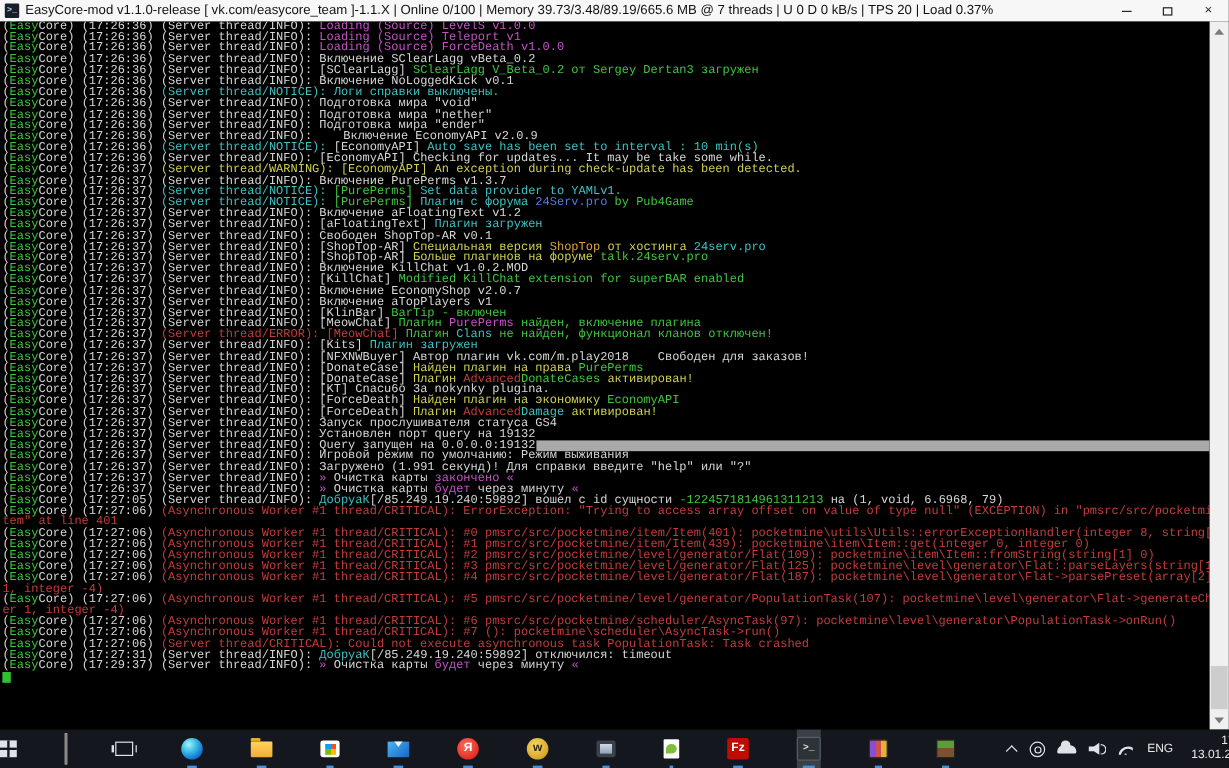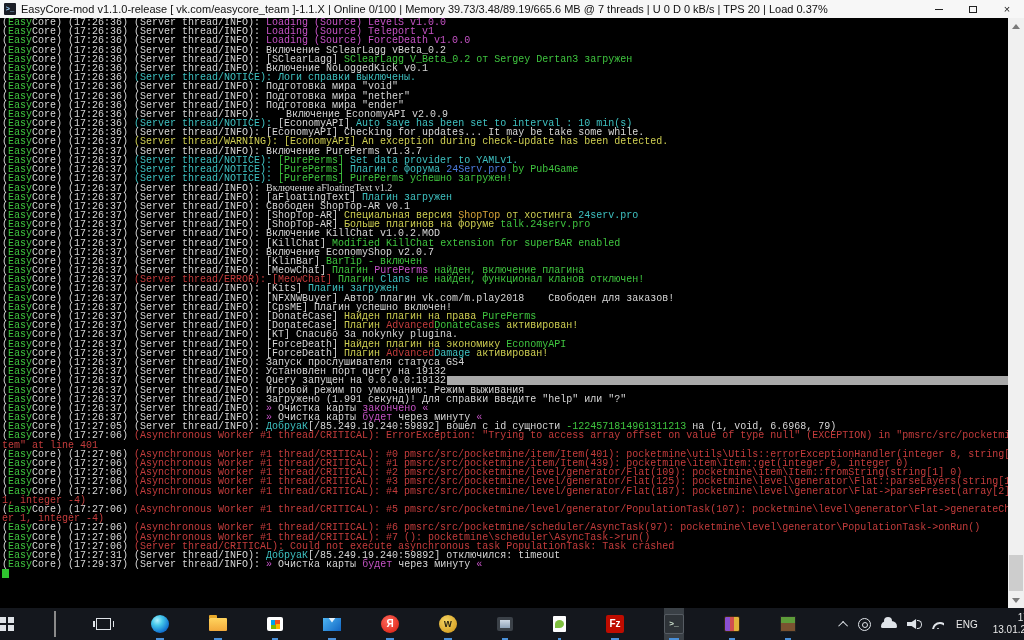--- a/index.html
+++ b/index.html
@@ -110,35 +110,34 @@
     <div class="line"><span style="color: rgb(214, 214, 214);">(</span><span style="color: rgb(63, 197, 63);">Easy</span><span style="color: rgb(214, 214, 214);">Core) </span><span style="color: rgb(214, 214, 214);">(17:26:36) </span><span style="color: rgb(214, 214, 214);">(Server thread/INFO): </span><span style="color: rgb(214, 214, 214);">Подготовка мира "void"</span></div>
     <div class="line"><span style="color: rgb(214, 214, 214);">(</span><span style="color: rgb(63, 197, 63);">Easy</span><span style="color: rgb(214, 214, 214);">Core) </span><span style="color: rgb(214, 214, 214);">(17:26:36) </span><span style="color: rgb(214, 214, 214);">(Server thread/INFO): </span><span style="color: rgb(214, 214, 214);">Подготовка мира "nether"</span></div>
     <div class="line"><span style="color: rgb(214, 214, 214);">(</span><span style="color: rgb(63, 197, 63);">Easy</span><span style="color: rgb(214, 214, 214);">Core) </span><span style="color: rgb(214, 214, 214);">(17:26:36) </span><span style="color: rgb(214, 214, 214);">(Server thread/INFO): </span><span style="color: rgb(214, 214, 214);">Подготовка мира "ender"</span></div>
     <div class="line"><span style="color: rgb(214, 214, 214);">(</span><span style="color: rgb(63, 197, 63);">Easy</span><span style="color: rgb(214, 214, 214);">Core) </span><span style="color: rgb(214, 214, 214);">(17:26:36) </span><span style="color: rgb(214, 214, 214);">(Server thread/INFO): </span><span style="color: rgb(214, 214, 214); padding-left: 20px;">Включение EconomyAPI v2.0.9</span></div>
     <div class="line"><span style="color: rgb(214, 214, 214);">(</span><span style="color: rgb(63, 197, 63);">Easy</span><span style="color: rgb(214, 214, 214);">Core) </span><span style="color: rgb(214, 214, 214);">(17:26:36) </span><span style="color: rgb(62, 193, 193);">(Server thread/NOTICE): </span><span style="color: rgb(214, 214, 214);">[EconomyAPI] </span><span style="color: rgb(62, 193, 193);">Auto save has been set to interval : 10 min(s)</span></div>
     <div class="line"><span style="color: rgb(214, 214, 214);">(</span><span style="color: rgb(63, 197, 63);">Easy</span><span style="color: rgb(214, 214, 214);">Core) </span><span style="color: rgb(214, 214, 214);">(17:26:36) </span><span style="color: rgb(214, 214, 214);">(Server thread/INFO): </span><span style="color: rgb(214, 214, 214);">[EconomyAPI] Checking for updates... It may be take some while.</span></div>
     <div class="line"><span style="color: rgb(214, 214, 214);">(</span><span style="color: rgb(63, 197, 63);">Easy</span><span style="color: rgb(214, 214, 214);">Core) </span><span style="color: rgb(214, 214, 214);">(17:26:37) </span><span style="color: rgb(207, 207, 82);">(Server thread/WARNING): </span><span style="color: rgb(207, 207, 82);">[EconomyAPI] An exception during check-update has been detected.</span></div>
     <div class="line"><span style="color: rgb(214, 214, 214);">(</span><span style="color: rgb(63, 197, 63);">Easy</span><span style="color: rgb(214, 214, 214);">Core) </span><span style="color: rgb(214, 214, 214);">(17:26:37) </span><span style="color: rgb(214, 214, 214);">(Server thread/INFO): </span><span style="color: rgb(214, 214, 214);">Включение PurePerms v1.3.7</span></div>
     <div class="line"><span style="color: rgb(214, 214, 214);">(</span><span style="color: rgb(63, 197, 63);">Easy</span><span style="color: rgb(214, 214, 214);">Core) </span><span style="color: rgb(214, 214, 214);">(17:26:37) </span><span style="color: rgb(62, 193, 193);">(Server thread/NOTICE): </span><span style="color: rgb(63, 197, 63);">[PurePerms] </span><span style="color: rgb(62, 193, 193);">Set data provider to YAMLv1.</span></div>
     <div class="line"><span style="color: rgb(214, 214, 214);">(</span><span style="color: rgb(63, 197, 63);">Easy</span><span style="color: rgb(214, 214, 214);">Core) </span><span style="color: rgb(214, 214, 214);">(17:26:37) </span><span style="color: rgb(62, 193, 193);">(Server thread/NOTICE): </span><span style="color: rgb(63, 197, 63);">[PurePerms] </span><span style="color: rgb(62, 193, 193);">Плагин с форума </span><span style="color: rgb(77, 125, 224);">24Serv.pro</span><span style="color: rgb(63, 197, 63);"> by Pub4Game</span></div>
-    <div class="line"><span style="color: rgb(214, 214, 214);">(</span><span style="color: rgb(63, 197, 63);">Easy</span><span style="color: rgb(214, 214, 214);">Core) </span><span style="color: rgb(214, 214, 214);">(17:26:37) </span><span style="color: rgb(62, 193, 193);">(Server thread/NOTICE): </span><span style="color: rgb(63, 197, 63);">[PurePerms] PurePerms успешно загружен!</span></div>
-    <div class="line"><span style="color: rgb(214, 214, 214);">(</span><span style="color: rgb(63, 197, 63);">Easy</span><span style="color: rgb(214, 214, 214);">Core) </span><span style="color: rgb(214, 214, 214);">(17:26:37) </span><span style="color: rgb(214, 214, 214);">(Server thread/INFO): </span><span style="color: rgb(214, 214, 214); font-family: Liberation Serif, serif;">Включение aFloatingText v1.2</span></div>
+    <div class="line"><span style="color: rgb(214, 214, 214);">(</span><span style="color: rgb(63, 197, 63);">Easy</span><span style="color: rgb(214, 214, 214);">Core) </span><span style="color: rgb(214, 214, 214);">(17:26:37) </span><span style="color: rgb(214, 214, 214);">(Server thread/INFO): </span><span style="color: rgb(214, 214, 214);">Включение aFloatingText v1.2</span></div>
     <div class="line"><span style="color: rgb(214, 214, 214);">(</span><span style="color: rgb(63, 197, 63);">Easy</span><span style="color: rgb(214, 214, 214);">Core) </span><span style="color: rgb(214, 214, 214);">(17:26:37) </span><span style="color: rgb(214, 214, 214);">(Server thread/INFO): </span><span style="color: rgb(214, 214, 214);">[aFloatingText] </span><span style="color: rgb(62, 193, 193);">Плагин загружен</span></div>
     <div class="line"><span style="color: rgb(214, 214, 214);">(</span><span style="color: rgb(63, 197, 63);">Easy</span><span style="color: rgb(214, 214, 214);">Core) </span><span style="color: rgb(214, 214, 214);">(17:26:37) </span><span style="color: rgb(214, 214, 214);">(Server thread/INFO): </span><span style="color: rgb(214, 214, 214);">Свободен ShopTop-AR v0.1</span></div>
     <div class="line"><span style="color: rgb(214, 214, 214);">(</span><span style="color: rgb(63, 197, 63);">Easy</span><span style="color: rgb(214, 214, 214);">Core) </span><span style="color: rgb(214, 214, 214);">(17:26:37) </span><span style="color: rgb(214, 214, 214);">(Server thread/INFO): </span><span style="color: rgb(214, 214, 214);">[ShopTop-AR] </span><span style="color: rgb(207, 207, 82);">Специальная версия </span><span style="color: rgb(217, 166, 58);">ShopTop</span><span style="color: rgb(207, 207, 82);"> от хостинга </span><span style="color: rgb(62, 193, 193);">24serv.pro</span></div>
     <div class="line"><span style="color: rgb(214, 214, 214);">(</span><span style="color: rgb(63, 197, 63);">Easy</span><span style="color: rgb(214, 214, 214);">Core) </span><span style="color: rgb(214, 214, 214);">(17:26:37) </span><span style="color: rgb(214, 214, 214);">(Server thread/INFO): </span><span style="color: rgb(214, 214, 214);">[ShopTop-AR] </span><span style="color: rgb(207, 207, 82);">Больше плагинов на форуме </span><span style="color: rgb(63, 197, 63);">talk.24serv.pro</span></div>
     <div class="line"><span style="color: rgb(214, 214, 214);">(</span><span style="color: rgb(63, 197, 63);">Easy</span><span style="color: rgb(214, 214, 214);">Core) </span><span style="color: rgb(214, 214, 214);">(17:26:37) </span><span style="color: rgb(214, 214, 214);">(Server thread/INFO): </span><span style="color: rgb(214, 214, 214);">Включение KillChat v1.0.2.MOD</span></div>
     <div class="line"><span style="color: rgb(214, 214, 214);">(</span><span style="color: rgb(63, 197, 63);">Easy</span><span style="color: rgb(214, 214, 214);">Core) </span><span style="color: rgb(214, 214, 214);">(17:26:37) </span><span style="color: rgb(214, 214, 214);">(Server thread/INFO): </span><span style="color: rgb(214, 214, 214);">[KillChat] </span><span style="color: rgb(63, 197, 63);">Modified KillChat extension for superBAR enabled</span></div>
     <div class="line"><span style="color: rgb(214, 214, 214);">(</span><span style="color: rgb(63, 197, 63);">Easy</span><span style="color: rgb(214, 214, 214);">Core) </span><span style="color: rgb(214, 214, 214);">(17:26:37) </span><span style="color: rgb(214, 214, 214);">(Server thread/INFO): </span><span style="color: rgb(214, 214, 214);">Включение EconomyShop v2.0.7</span></div>
+    <div class="line"><span style="color: rgb(214, 214, 214);">(</span><span style="color: rgb(63, 197, 63);">Easy</span><span style="color: rgb(214, 214, 214);">Core) </span><span style="color: rgb(214, 214, 214);">(17:26:37) </span><span style="color: rgb(214, 214, 214);">(Server thread/INFO): </span><span style="color: rgb(214, 214, 214);">Включение aTopPlayers v1</span></div>
     <div class="line"><span style="color: rgb(214, 214, 214);">(</span><span style="color: rgb(63, 197, 63);">Easy</span><span style="color: rgb(214, 214, 214);">Core) </span><span style="color: rgb(214, 214, 214);">(17:26:37) </span><span style="color: rgb(214, 214, 214);">(Server thread/INFO): </span><span style="color: rgb(214, 214, 214);">[KlinBar] </span><span style="color: rgb(63, 197, 63);">BarTip - включен</span></div>
     <div class="line"><span style="color: rgb(214, 214, 214);">(</span><span style="color: rgb(63, 197, 63);">Easy</span><span style="color: rgb(214, 214, 214);">Core) </span><span style="color: rgb(214, 214, 214);">(17:26:37) </span><span style="color: rgb(214, 214, 214);">(Server thread/INFO): </span><span style="color: rgb(214, 214, 214);">[MeowChat] </span><span style="color: rgb(63, 197, 63);">Плагин </span><span style="color: rgb(198, 83, 198);">PurePerms</span><span style="color: rgb(63, 197, 63);"> найден, включение плагина</span></div>
     <div class="line"><span style="color: rgb(214, 214, 214);">(</span><span style="color: rgb(63, 197, 63);">Easy</span><span style="color: rgb(214, 214, 214);">Core) </span><span style="color: rgb(214, 214, 214);">(17:26:37) </span><span style="color: rgb(196, 60, 60);">(Server thread/ERROR): </span><span style="color: rgb(196, 60, 60);">[MeowChat] </span><span style="color: rgb(63, 197, 63);">Плагин </span><span style="color: rgb(62, 193, 193);">Clans</span><span style="color: rgb(63, 197, 63);"> не найден, функционал кланов отключен!</span></div>
     <div class="line"><span style="color: rgb(214, 214, 214);">(</span><span style="color: rgb(63, 197, 63);">Easy</span><span style="color: rgb(214, 214, 214);">Core) </span><span style="color: rgb(214, 214, 214);">(17:26:37) </span><span style="color: rgb(214, 214, 214);">(Server thread/INFO): </span><span style="color: rgb(214, 214, 214);">[Kits] </span><span style="color: rgb(62, 193, 193);">Плагин загружен</span></div>
     <div class="line"><span style="color: rgb(214, 214, 214);">(</span><span style="color: rgb(63, 197, 63);">Easy</span><span style="color: rgb(214, 214, 214);">Core) </span><span style="color: rgb(214, 214, 214);">(17:26:37) </span><span style="color: rgb(214, 214, 214);">(Server thread/INFO): </span><span style="color: rgb(214, 214, 214);">[NFXNWBuyer] Автор плагин vk.com/m.play2018    Свободен для заказов!</span></div>
-    <div class="line"><span style="color: rgb(214, 214, 214);">(</span><span style="color: rgb(63, 197, 63);">Easy</span><span style="color: rgb(214, 214, 214);">Core) </span><span style="color: rgb(214, 214, 214);">(17:26:37) </span><span style="color: rgb(214, 214, 214);">(Server thread/INFO): </span><span style="color: rgb(214, 214, 214);">[CpsME] Плагин успешно включен!</span></div>
     <div class="line"><span style="color: rgb(214, 214, 214);">(</span><span style="color: rgb(63, 197, 63);">Easy</span><span style="color: rgb(214, 214, 214);">Core) </span><span style="color: rgb(214, 214, 214);">(17:26:37) </span><span style="color: rgb(214, 214, 214);">(Server thread/INFO): </span><span style="color: rgb(214, 214, 214);">[DonateCase] </span><span style="color: rgb(207, 207, 82);">Найден плагин на права </span><span style="color: rgb(63, 197, 63);">PurePerms</span></div>
     <div class="line"><span style="color: rgb(214, 214, 214);">(</span><span style="color: rgb(63, 197, 63);">Easy</span><span style="color: rgb(214, 214, 214);">Core) </span><span style="color: rgb(214, 214, 214);">(17:26:37) </span><span style="color: rgb(214, 214, 214);">(Server thread/INFO): </span><span style="color: rgb(214, 214, 214);">[DonateCase] </span><span style="color: rgb(207, 207, 82);">Плагин </span><span style="color: rgb(196, 60, 60);">Advanced</span><span style="color: rgb(63, 197, 63);">DonateCases</span><span style="color: rgb(207, 207, 82);"> активирован!</span></div>
     <div class="line"><span style="color: rgb(214, 214, 214);">(</span><span style="color: rgb(63, 197, 63);">Easy</span><span style="color: rgb(214, 214, 214);">Core) </span><span style="color: rgb(214, 214, 214);">(17:26:37) </span><span style="color: rgb(214, 214, 214);">(Server thread/INFO): </span><span style="color: rgb(214, 214, 214);">[KT] Cnacu6o 3a nokynky plugina.</span></div>
     <div class="line"><span style="color: rgb(214, 214, 214);">(</span><span style="color: rgb(63, 197, 63);">Easy</span><span style="color: rgb(214, 214, 214);">Core) </span><span style="color: rgb(214, 214, 214);">(17:26:37) </span><span style="color: rgb(214, 214, 214);">(Server thread/INFO): </span><span style="color: rgb(214, 214, 214);">[ForceDeath] </span><span style="color: rgb(207, 207, 82);">Найден плагин на экономику </span><span style="color: rgb(63, 197, 63);">EconomyAPI</span></div>
     <div class="line"><span style="color: rgb(214, 214, 214);">(</span><span style="color: rgb(63, 197, 63);">Easy</span><span style="color: rgb(214, 214, 214);">Core) </span><span style="color: rgb(214, 214, 214);">(17:26:37) </span><span style="color: rgb(214, 214, 214);">(Server thread/INFO): </span><span style="color: rgb(214, 214, 214);">[ForceDeath] </span><span style="color: rgb(207, 207, 82);">Плагин </span><span style="color: rgb(196, 60, 60);">Advanced</span><span style="color: rgb(62, 193, 193);">Damage</span><span style="color: rgb(207, 207, 82);"> активирован!</span></div>
     <div class="line"><span style="color: rgb(214, 214, 214);">(</span><span style="color: rgb(63, 197, 63);">Easy</span><span style="color: rgb(214, 214, 214);">Core) </span><span style="color: rgb(214, 214, 214);">(17:26:37) </span><span style="color: rgb(214, 214, 214);">(Server thread/INFO): </span><span style="color: rgb(214, 214, 214);">Запуск прослушивателя статуса GS4</span></div>
     <div class="line"><span style="color: rgb(214, 214, 214);">(</span><span style="color: rgb(63, 197, 63);">Easy</span><span style="color: rgb(214, 214, 214);">Core) </span><span style="color: rgb(214, 214, 214);">(17:26:37) </span><span style="color: rgb(214, 214, 214);">(Server thread/INFO): </span><span style="color: rgb(214, 214, 214);">Установлен порт query на 19132</span></div>
     <div class="line"><span style="color: rgb(214, 214, 214);">(</span><span style="color: rgb(63, 197, 63);">Easy</span><span style="color: rgb(214, 214, 214);">Core) </span><span style="color: rgb(214, 214, 214);">(17:26:37) </span><span style="color: rgb(214, 214, 214);">(Server thread/INFO): </span><span style="color: rgb(214, 214, 214);">Query запущен на 0.0.0.0:19132</span><span class="selbar"></span></div>
     <div class="line"><span style="color: rgb(214, 214, 214);">(</span><span style="color: rgb(63, 197, 63);">Easy</span><span style="color: rgb(214, 214, 214);">Core) </span><span style="color: rgb(214, 214, 214);">(17:26:37) </span><span style="color: rgb(214, 214, 214);">(Server thread/INFO): </span><span style="color: rgb(214, 214, 214);">Игровой режим по умолчанию: Режим выживания</span></div>
     <div class="line"><span style="color: rgb(214, 214, 214);">(</span><span style="color: rgb(63, 197, 63);">Easy</span><span style="color: rgb(214, 214, 214);">Core) </span><span style="color: rgb(214, 214, 214);">(17:26:37) </span><span style="color: rgb(214, 214, 214);">(Server thread/INFO): </span><span style="color: rgb(214, 214, 214);">Загружено (1.991 секунд)! Для справки введите "help" или "?"</span></div>

